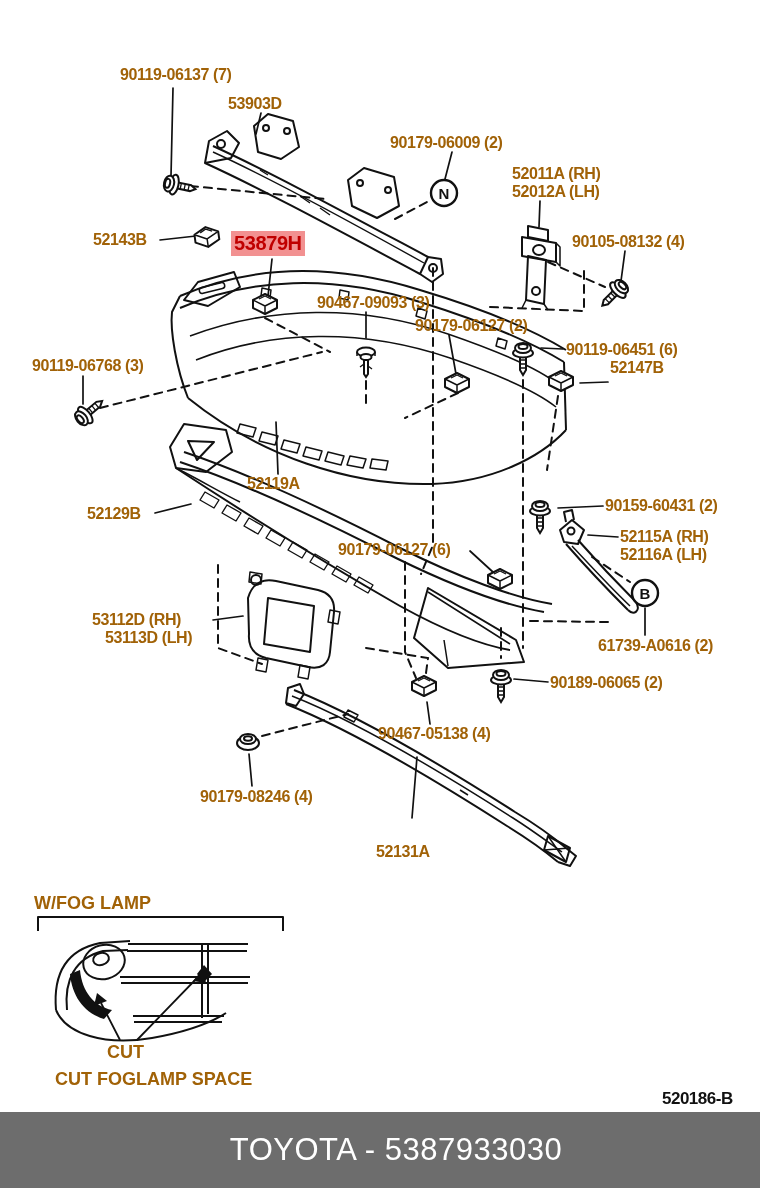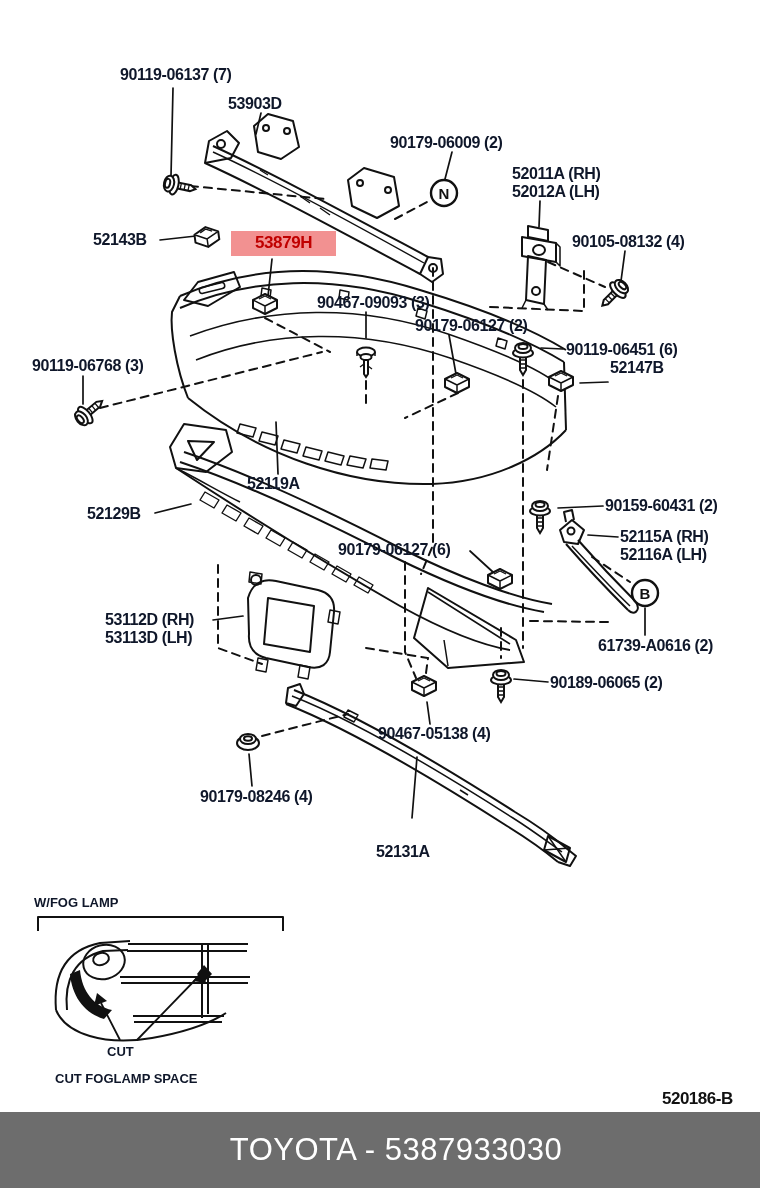--- a/index.html
+++ b/index.html
@@ -1,23 +1,23 @@
 <!DOCTYPE html>
 <html><head>
 <meta charset="utf-8">
 <style>
   * { margin:0; padding:0; box-sizing:border-box; }
   html,body { width:760px; height:1188px; }
   body { background:#fff; font-family:"Liberation Sans",sans-serif; position:relative; }
   .page { position:absolute; inset:0; width:760px; height:1188px; background:#fff; overflow:hidden; }
   svg.art { position:absolute; left:0; top:0; }
   .lbl { position:absolute; font-weight:bold; font-size:16px; letter-spacing:-0.4px;
-         color:#0f172a; white-space:nowrap; line-height:18px; }
-  .lbl.hl { background:#f29191; color:#c00000; padding:3px 24px 4px; font-size:17px; line-height:18px; }
-  .lbl.big { font-size:13px; letter-spacing:0; }
+         color:#a16207; white-space:nowrap; line-height:18px; }
+  .lbl.hl { background:#f29191; color:#c00000; padding:3px 3px 4px; font-size:20px; line-height:18px; }
+  .lbl.big { font-size:18px; letter-spacing:0; }
   .refcode { position:absolute; font-weight:bold; font-size:17px; letter-spacing:-0.5px; color:#111; white-space:nowrap; }
   .footer { position:absolute; left:0; top:1112px; width:760px; height:76px; background:#6d6d6d;
             display:flex; align-items:center; justify-content:center; gap:55px; padding-left:32px;
             color:#fff; font-size:31px; letter-spacing:0.5px; }
 </style>
 </head>
 <body>
 
 <div class="page">
 
@@ -259,21 +259,21 @@
   <div class="lbl" style="left:415px;top:317px">90179-06127 (2)</div>
   <div class="lbl" style="left:32px;top:357px">90119-06768 (3)</div>
   <div class="lbl" style="left:566px;top:341px">90119-06451 (6)</div>
   <div class="lbl" style="left:610px;top:359px">52147B</div>
   <div class="lbl" style="left:247px;top:475px">52119A</div>
   <div class="lbl" style="left:605px;top:497px">90159-60431 (2)</div>
   <div class="lbl" style="left:87px;top:505px">52129B</div>
   <div class="lbl" style="left:620px;top:528px">52115A (RH)</div>
   <div class="lbl" style="left:620px;top:546px">52116A (LH)</div>
   <div class="lbl" style="left:338px;top:541px">90179-06127 (6)</div>
-  <div class="lbl" style="left:105px;top:611px">53112D (RH)</div>
+  <div class="lbl" style="left:92px;top:611px">53112D (RH)</div>
   <div class="lbl" style="left:105px;top:629px">53113D (LH)</div>
   <div class="lbl" style="left:598px;top:637px">61739-A0616 (2)</div>
   <div class="lbl" style="left:550px;top:674px">90189-06065 (2)</div>
   <div class="lbl" style="left:378px;top:725px">90467-05138 (4)</div>
   <div class="lbl" style="left:200px;top:788px">90179-08246 (4)</div>
   <div class="lbl" style="left:376px;top:843px">52131A</div>
 
   <div class="lbl big" style="left:34px;top:894px">W/FOG LAMP</div>
   <div class="lbl big" style="left:107px;top:1043px">CUT</div>
   <div class="lbl big" style="left:55px;top:1070px">CUT FOGLAMP SPACE</div>

